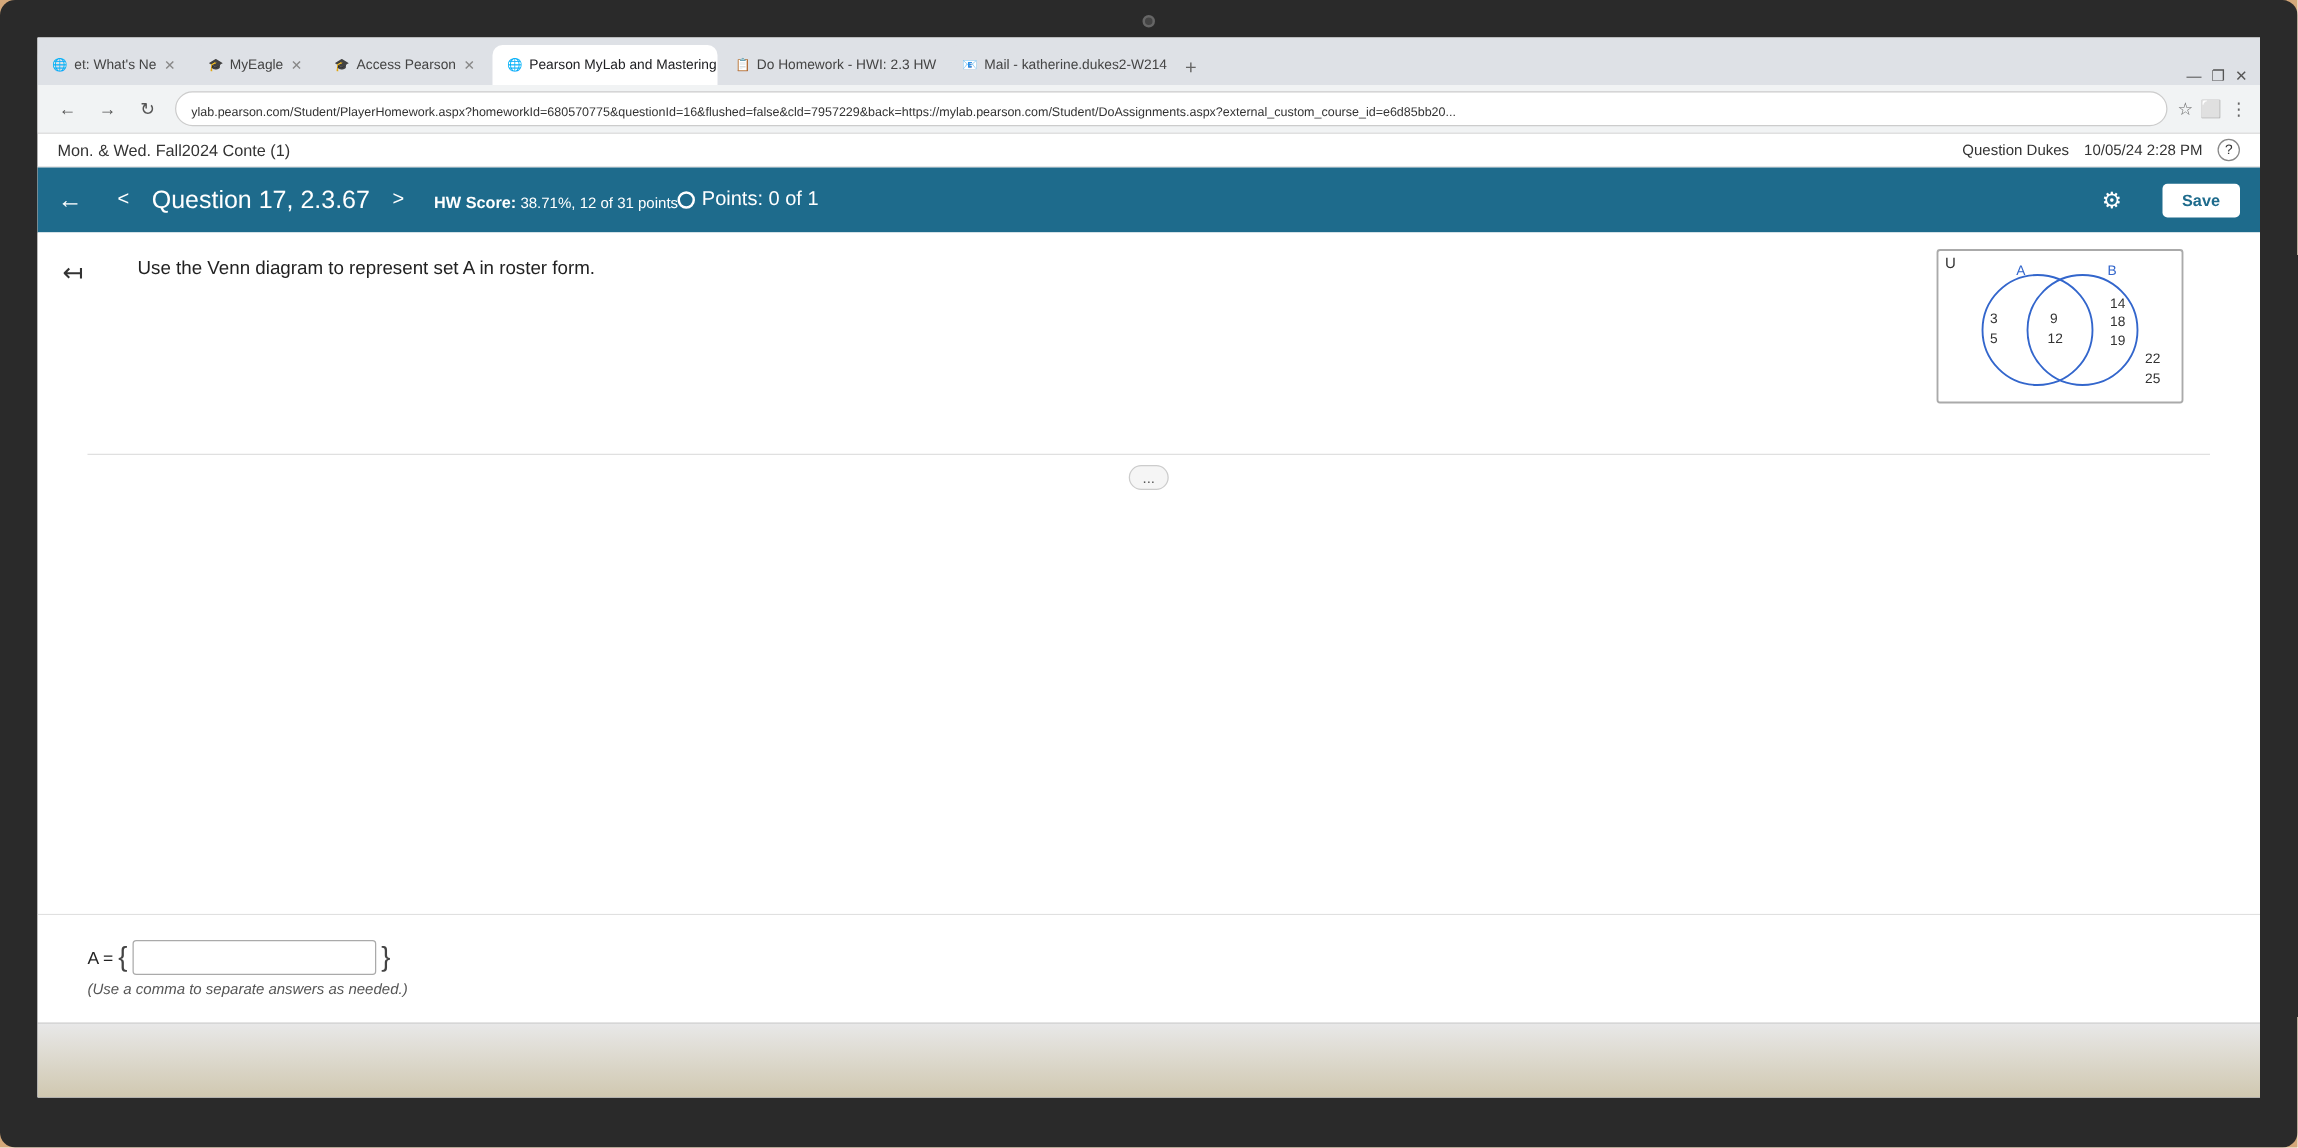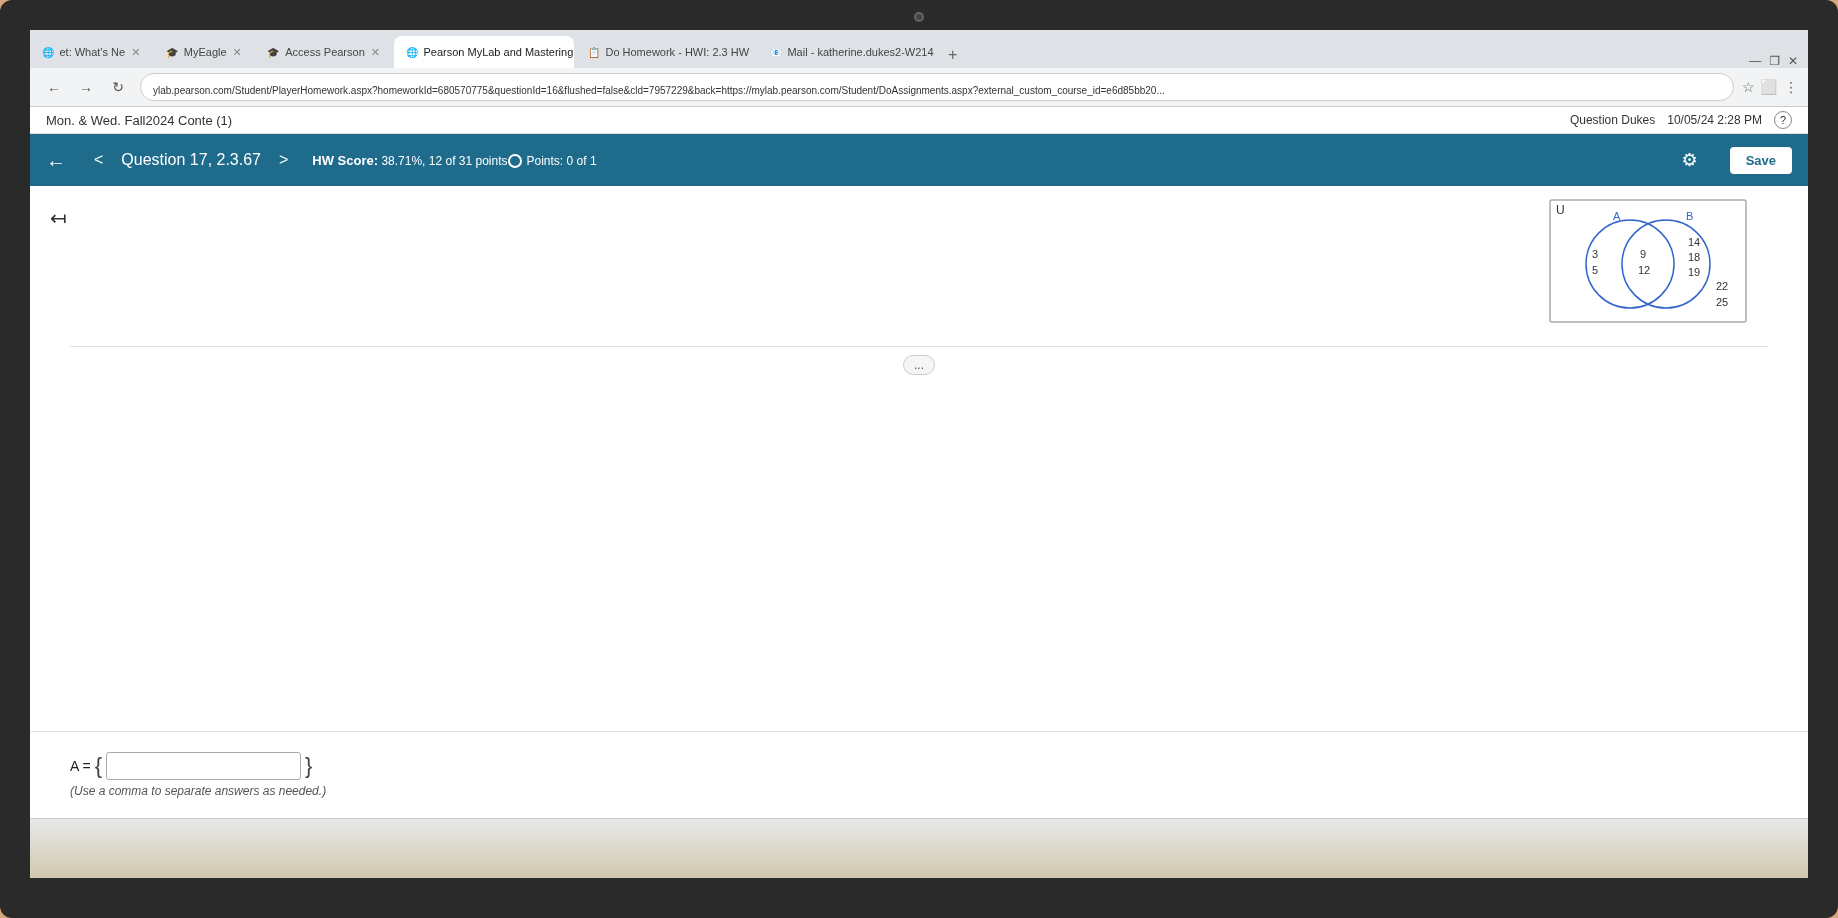--- a/index.html
+++ b/index.html
@@ -448,42 +448,43 @@
         <span>Question Dukes</span>
         <span>10/05/24 2:28 PM</span>
         <span style="border:1px solid #888; border-radius:50%; width:18px; height:18px; display:inline-flex; align-items:center; justify-content:center; font-size:11px; cursor:pointer;">?</span>
       </div>
     </div>
 
     <div class="hw-header">
       <span style="font-size:20px; cursor:pointer; margin-right:4px;">←</span>
       <div class="question-nav">
         <button class="nav-arrow">&lt;</button>
-        <span style="font-size:16px;">Question 17, 2.3.67</span>
+        <span style="font-size:20px;">Question 17, 2.3.67</span>
         <button class="nav-arrow">&gt;</button>
       </div>
       <div class="hw-score-area">
         <div>
           <span class="hw-score-bold">HW Score:</span>
           <span style="font-size:12px;">38.71%, 12 of 31 points</span>
         </div>
         <div class="points-row">
           <span class="circle-icon"></span>
-          <span style="font-size:12px;">Points: 0 of 1</span>
+          <span style="font-size:16px;">Points: 0 of 1</span>
         </div>
       </div>
       <button class="gear-btn">⚙</button>
       <button class="save-btn">Save</button>
     </div>
 
     <div class="main-content">
       <div class="content-area" style="position:relative; min-height:200px;">
 
         <span class="back-arrow">↤</span>
 
+        <p class="question-text">Use the Venn diagram to represent set A in roster form.</p>
 
         <div class="venn-container">
           <svg class="venn-svg" viewBox="0 0 200 130" xmlns="http://www.w3.org/2000/svg">
 
             <text x="8" y="18" font-size="12" fill="#333">U</text>
 
             <rect x="2" y="4" width="196" height="122" fill="none" stroke="#aaa" stroke-width="1.5" rx="2"></rect>
 
             <circle cx="82" cy="68" r="44" fill="none" stroke="#3366cc" stroke-width="1.5"></circle>
 

